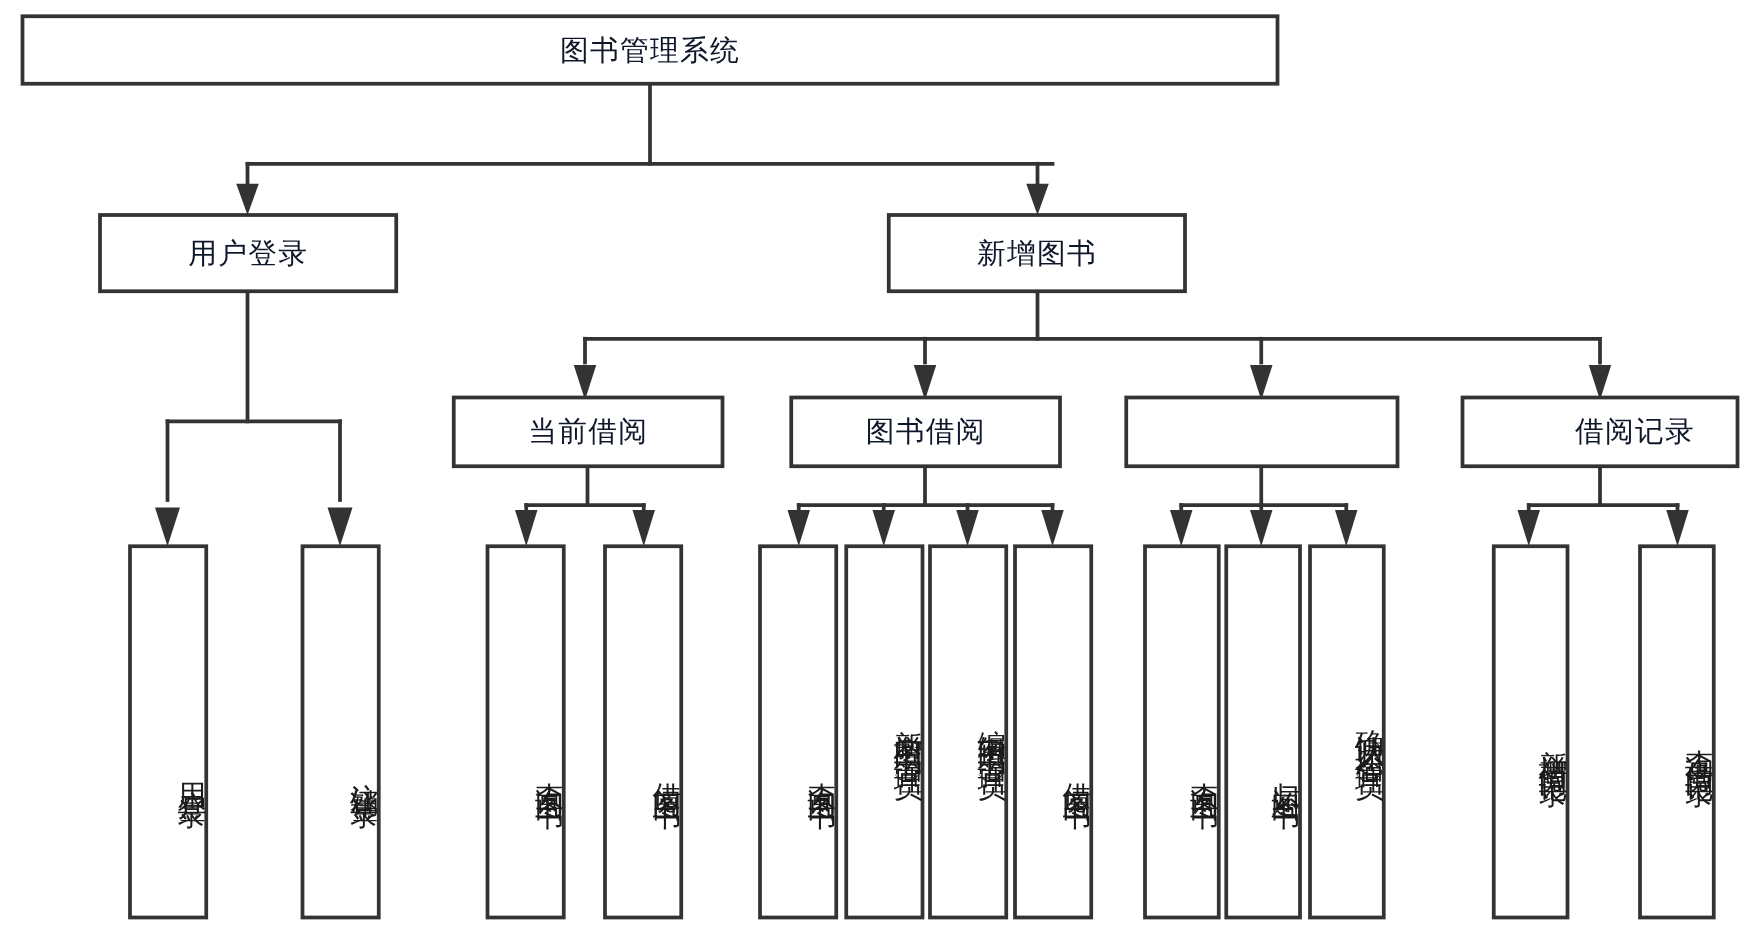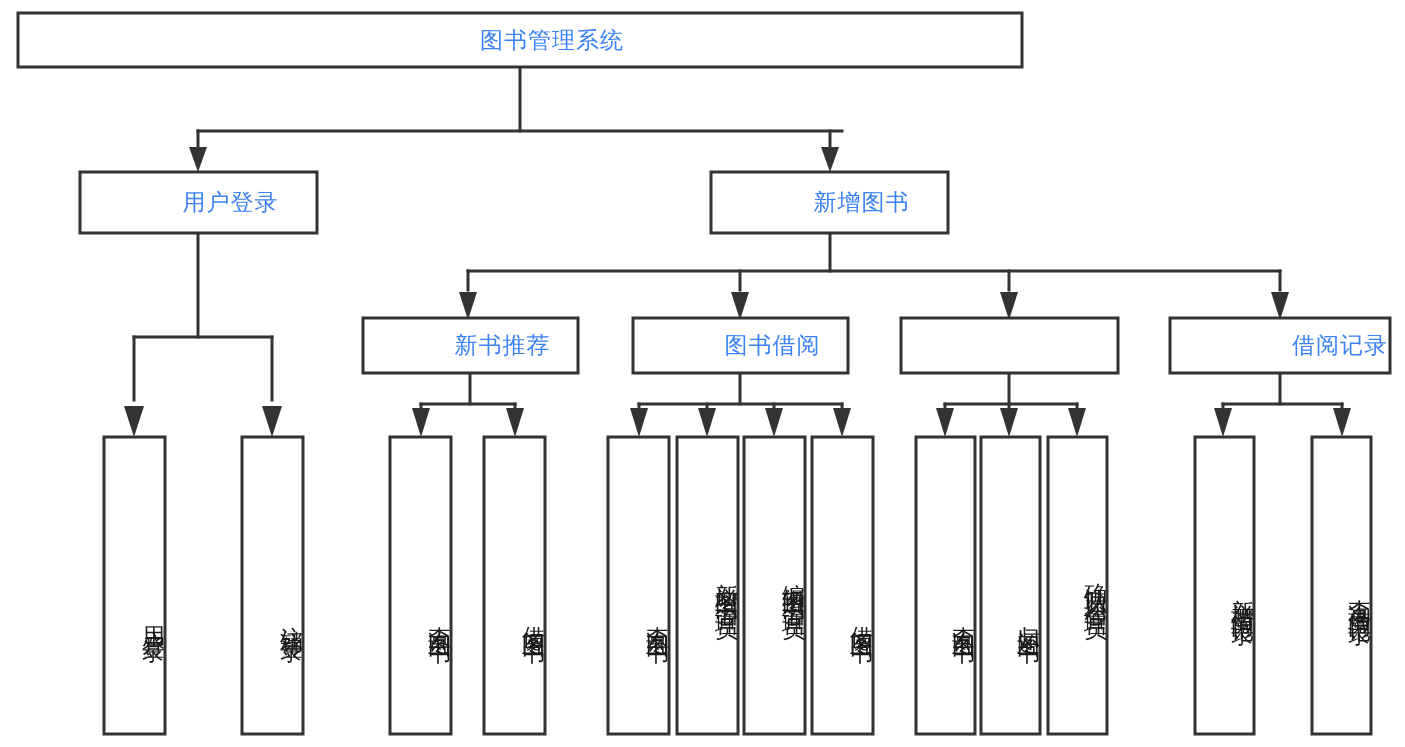--- a/index.html
+++ b/index.html
@@ -37,26 +37,25 @@
   }
   .arrow-head {
     fill: #333333;
     stroke: none;
   }
   .node-label-h {
     position: absolute;
     display: flex;
     align-items: center;
     justify-content: center;
-    color: #3b82f6;
+    color: #0f172a;
     font-size: 23px;
     letter-spacing: 1px;
     white-space: nowrap;
     pointer-events: none;
-    padding-left: 32px;
   }
   .node-label-v {
     position: absolute;
     display: flex;
     align-items: flex-start;
     justify-content: center;
     writing-mode: vertical-rl;
     text-orientation: upright;
     color: #1a1a1a;
     font-size: 23px;
@@ -182,21 +181,21 @@
     <rect class="node-box" x="1195" y="437" width="59" height="297"></rect>
     <rect class="node-box" x="1312" y="437" width="59" height="297"></rect>
 
   </svg>
 
   <div class="node-label-h" style="left:18px; top:13px; width:1004px; height:54px;">图书管理系统</div>
 
   <div class="node-label-h" style="left:80px; top:172px; width:237px; height:61px;">用户登录</div>
   <div class="node-label-h" style="left:711px; top:172px; width:237px; height:61px;">新增图书</div>
 
-  <div class="node-label-h" style="left:363px; top:318px; width:215px; height:55px;">新书推荐</div>
+  <div class="node-label-h" style="left:363px; top:318px; width:215px; height:55px;">当前借阅</div>
   <div class="node-label-h" style="left:633px; top:318px; width:215px; height:55px;">图书借阅</div>
   <div class="node-label-h" style="left:1170px; top:318px; width:220px; height:55px;margin-left:28px;">借阅记录</div>
 
   <div class="node-label-v" style="left:104px; top:505px; width:61px; height:225px;">用户登录</div>
   <div class="node-label-v" style="left:242px; top:505px; width:61px; height:225px;">注销登录</div>
 
   <div class="node-label-v" style="left:390px; top:505px; width:61px; height:225px;">查询图书</div>
   <div class="node-label-v" style="left:484px; top:505px; width:61px; height:225px;">借阅图书</div>
 
   <div class="node-label-v" style="left:608px; top:505px; width:61px; height:225px;">查询图书</div>

